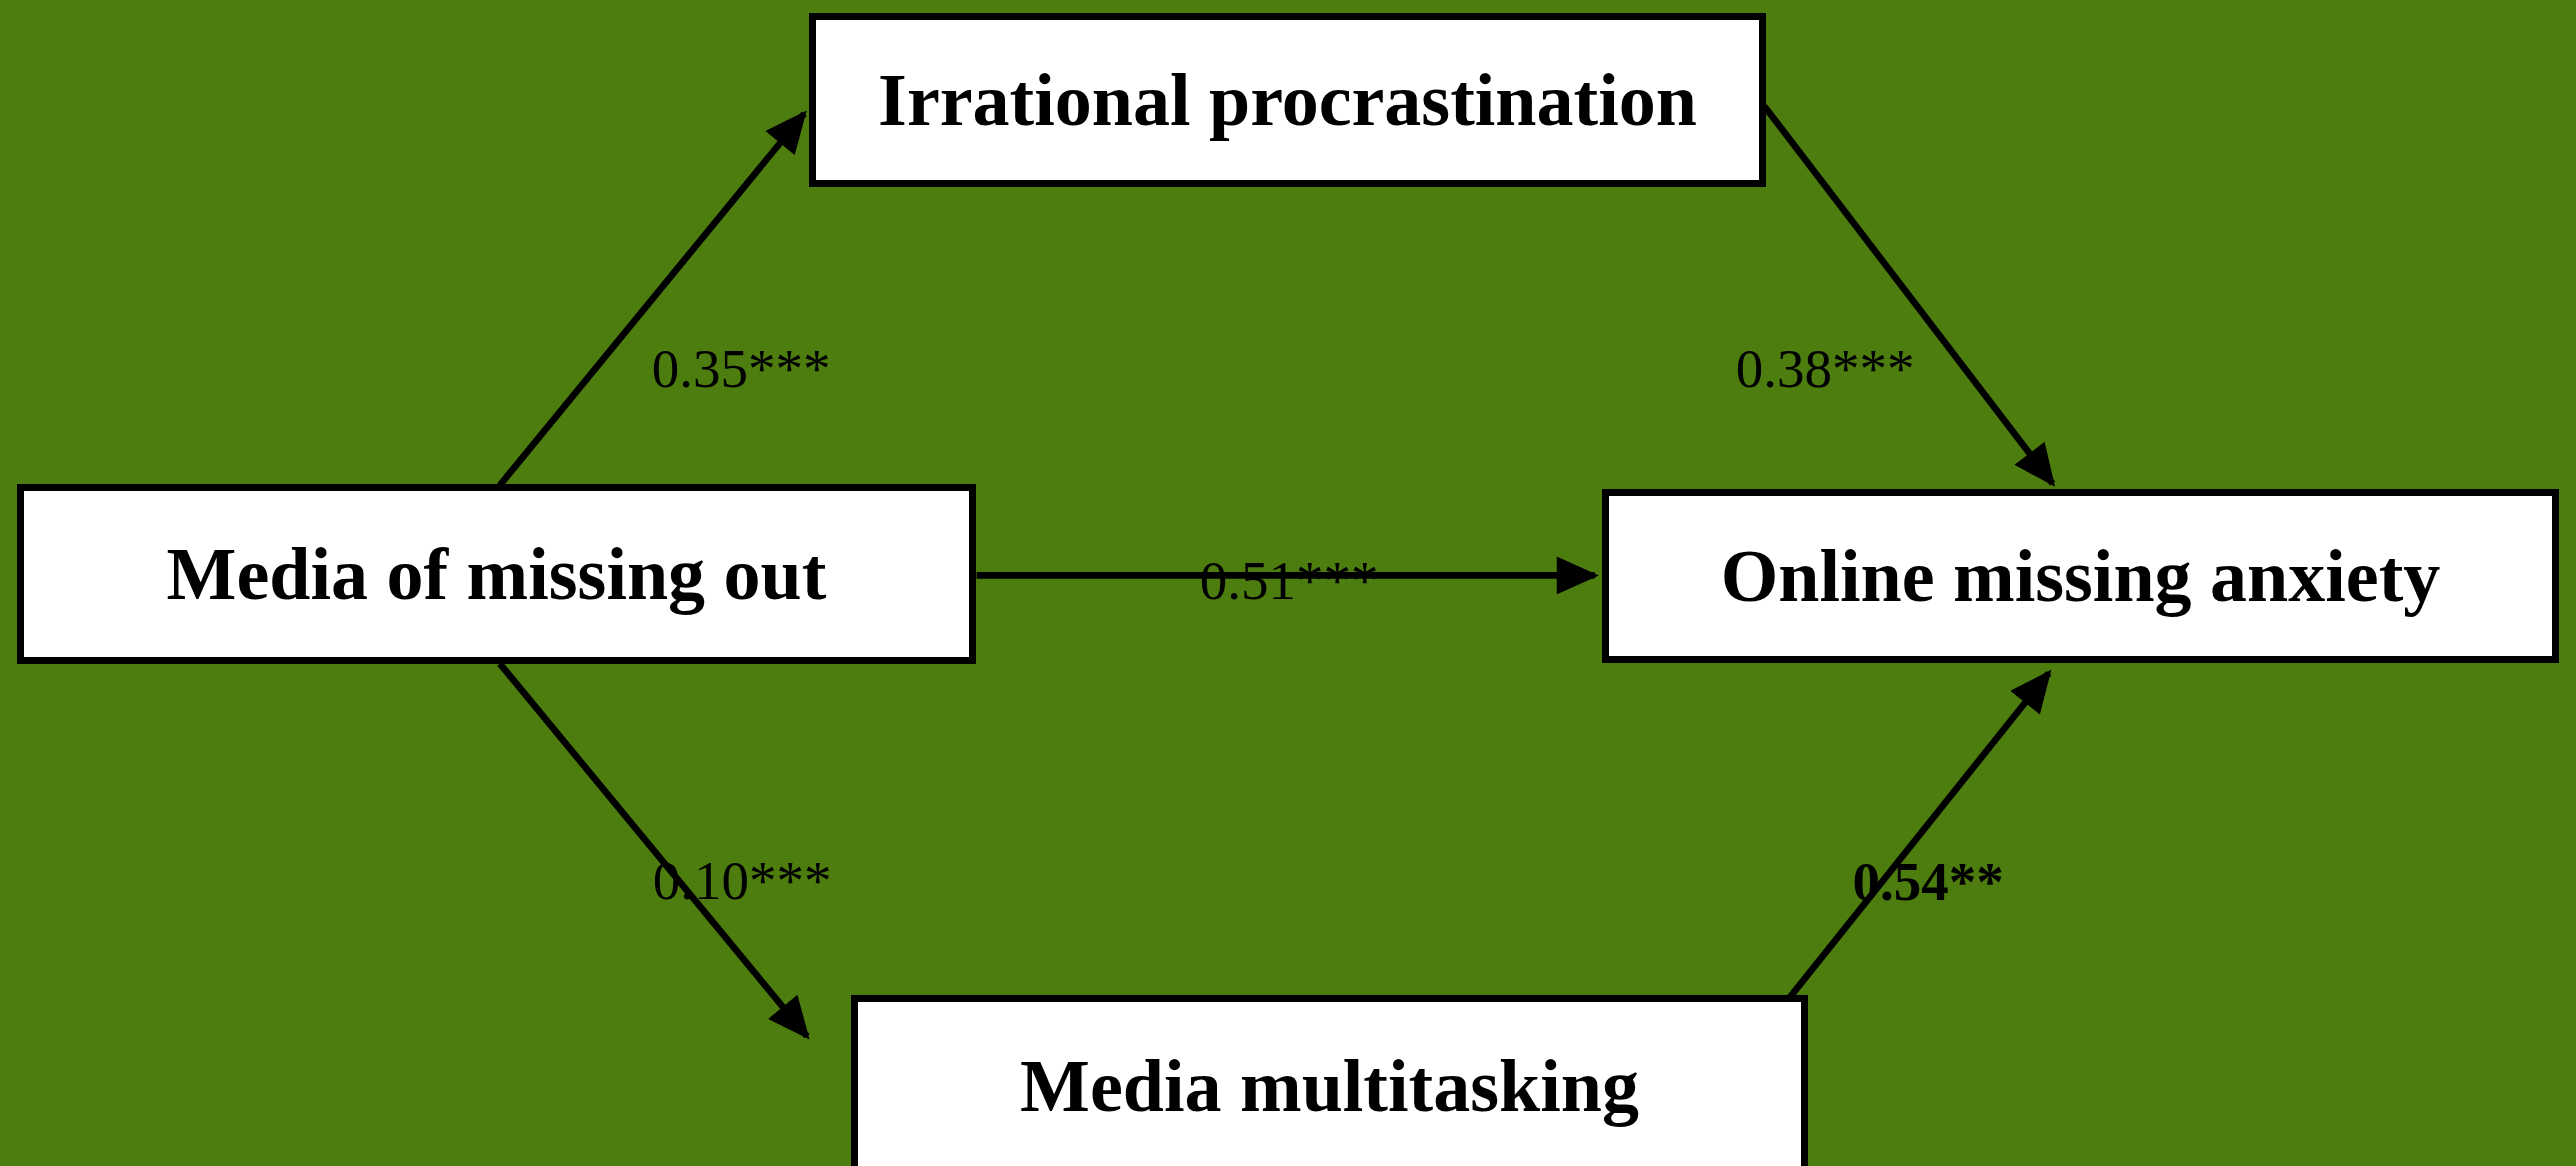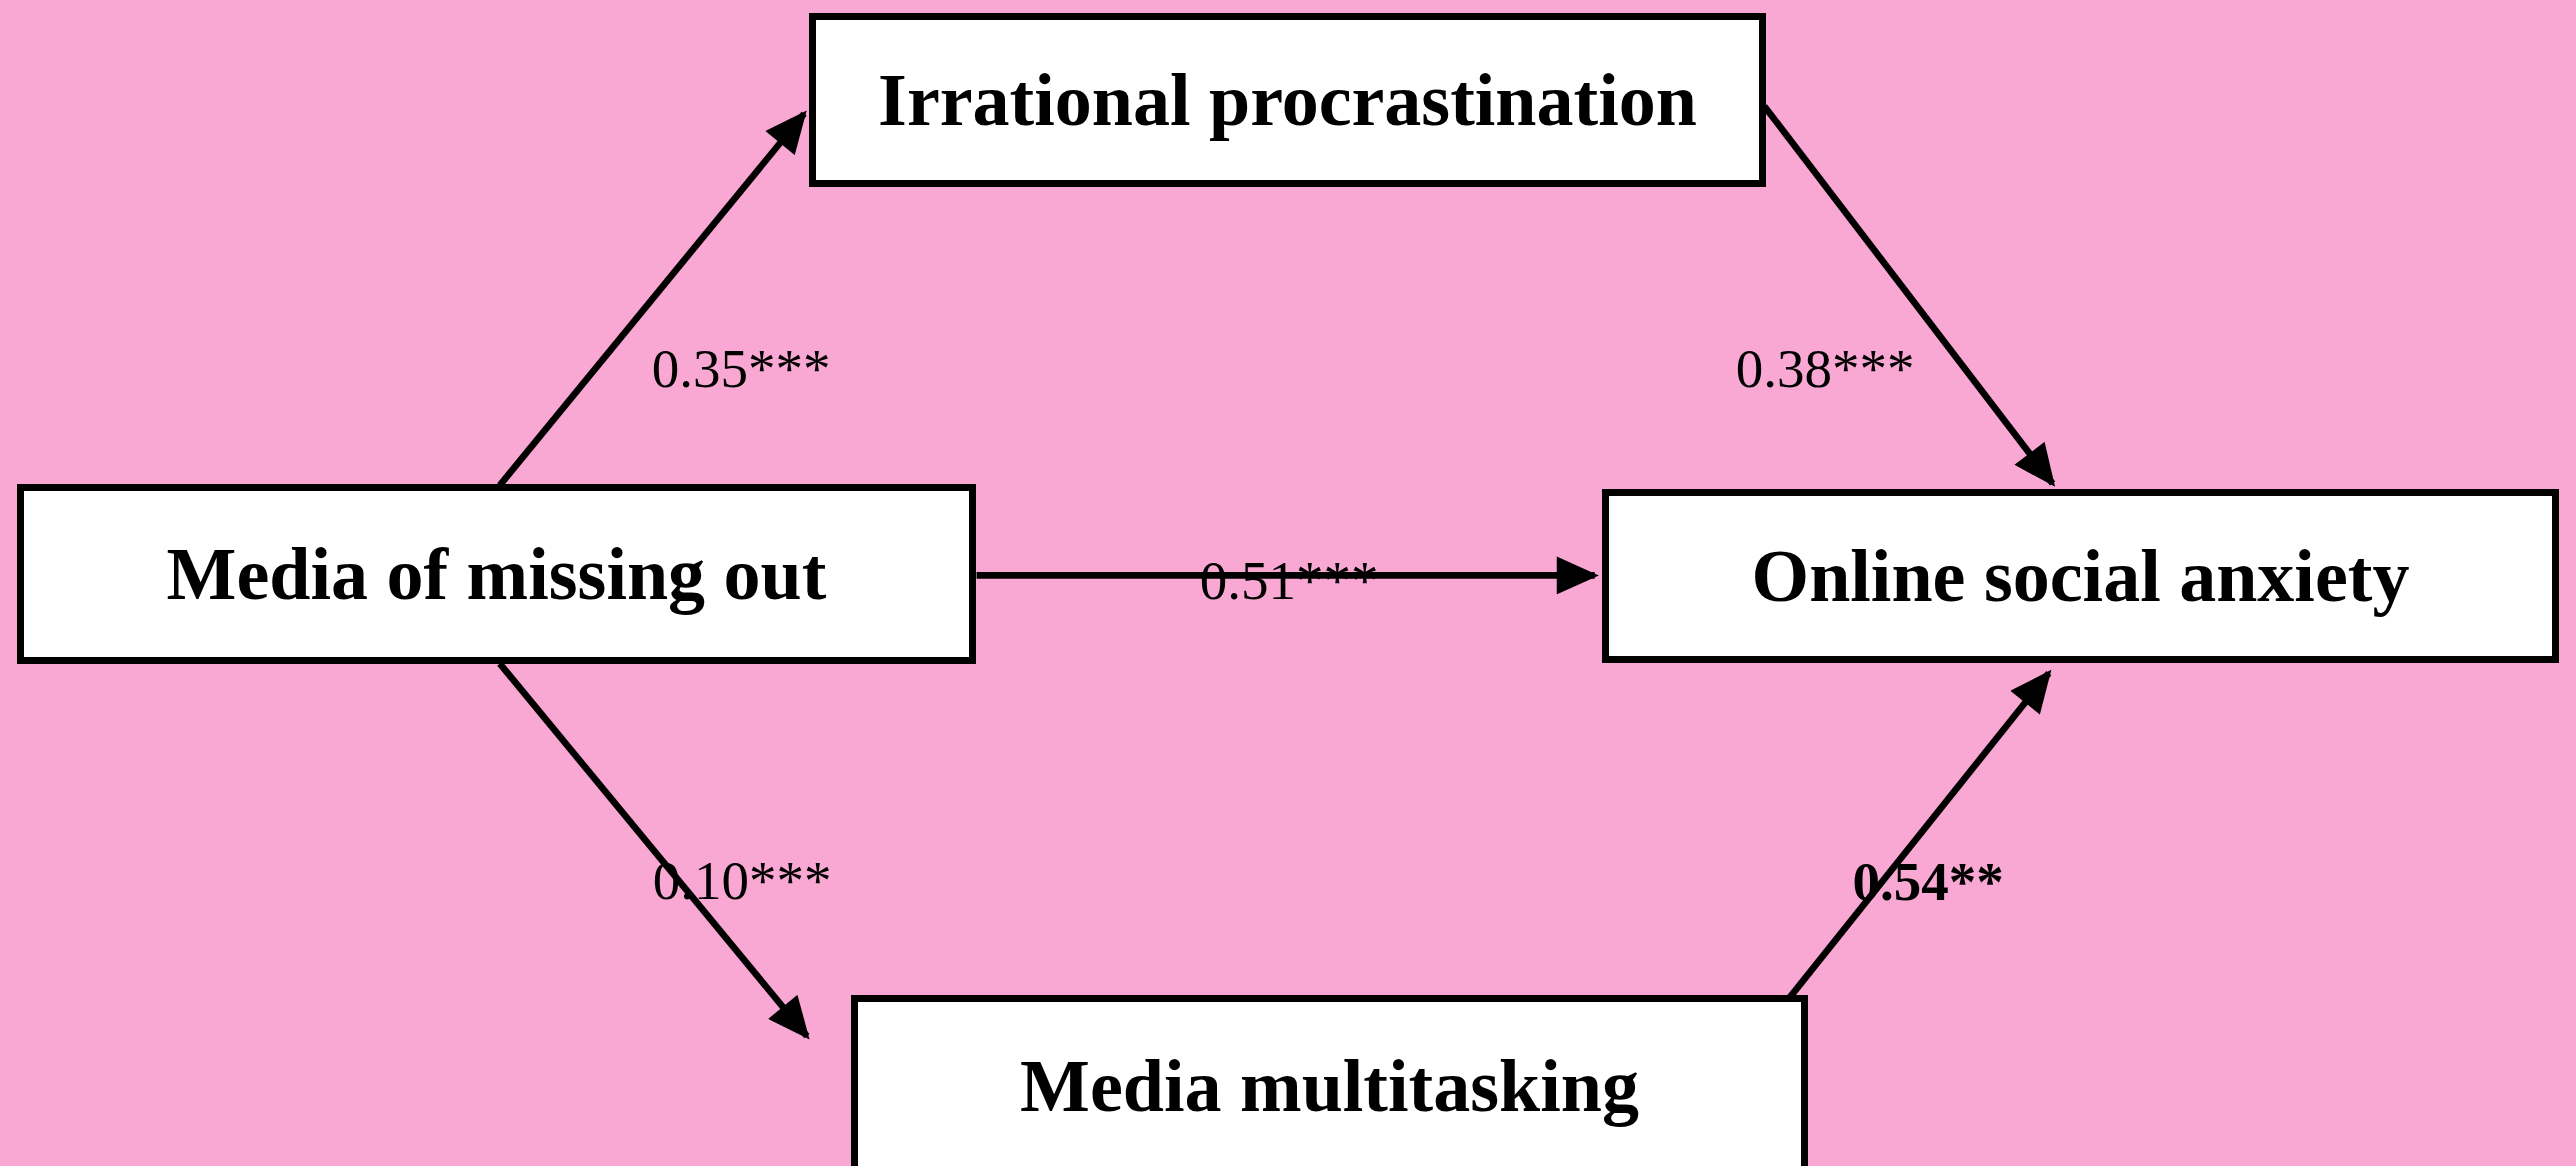--- a/index.html
+++ b/index.html
@@ -7,21 +7,21 @@
     padding: 0;
     background: #ffffff;
     width: 2576px;
     height: 1166px;
     overflow: hidden;
   }
   .canvas {
     position: relative;
     width: 2576px;
     height: 1166px;
-    background: #f9a8d4;
+    background: #4d7c0f;
     font-family: "Liberation Serif", "DejaVu Serif", serif;
     color: #000000;
   }
   .edges-layer {
     position: absolute;
     left: 0;
     top: 0;
     width: 2576px;
     height: 1166px;
     display: block;
@@ -80,21 +80,21 @@
 
   <div class="node node-top">
     <span>Irrational procrastination</span>
   </div>
 
   <div class="node node-fomo">
     <span>Media of missing out</span>
   </div>
 
   <div class="node node-osa">
-    <span>Online social anxiety</span>
+    <span>Online missing anxiety</span>
   </div>
 
   <div class="node node-media">
     <span>Media multitasking</span>
   </div>
 
   <div class="edge-label lbl-a">0.35***</div>
   <div class="edge-label lbl-b">0.38***</div>
   <div class="edge-label lbl-c">0.51***</div>
   <div class="edge-label lbl-d">0.10***</div>

